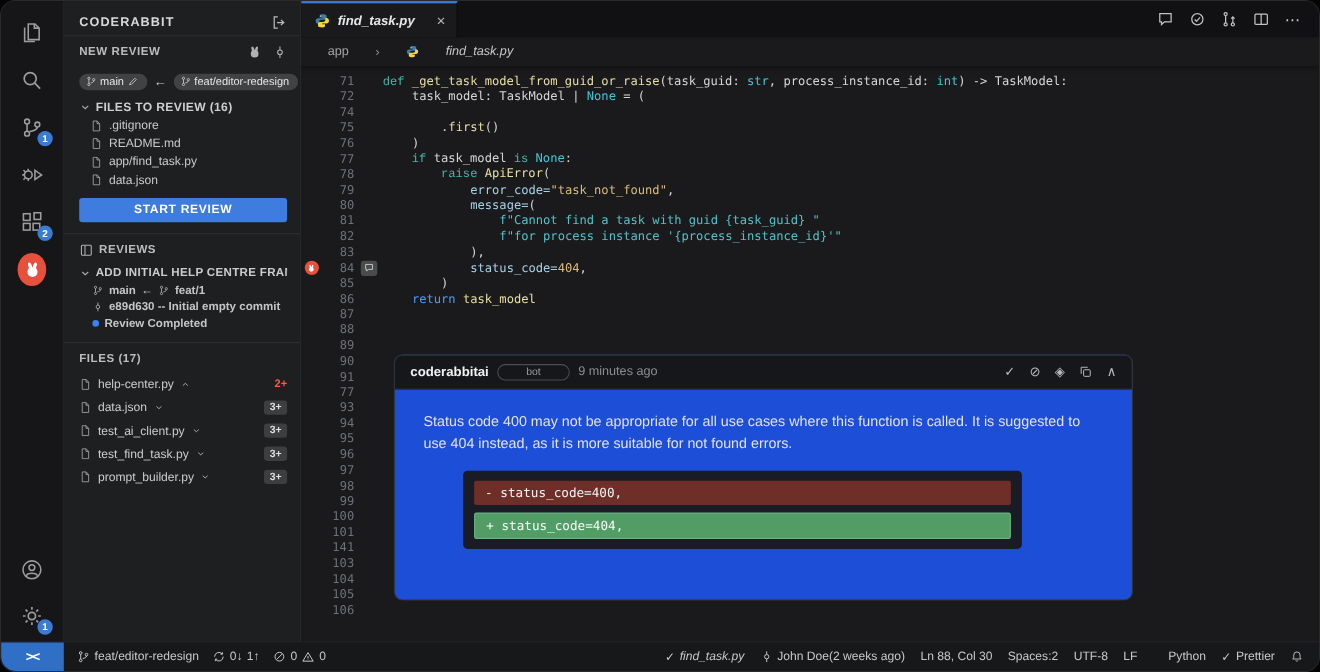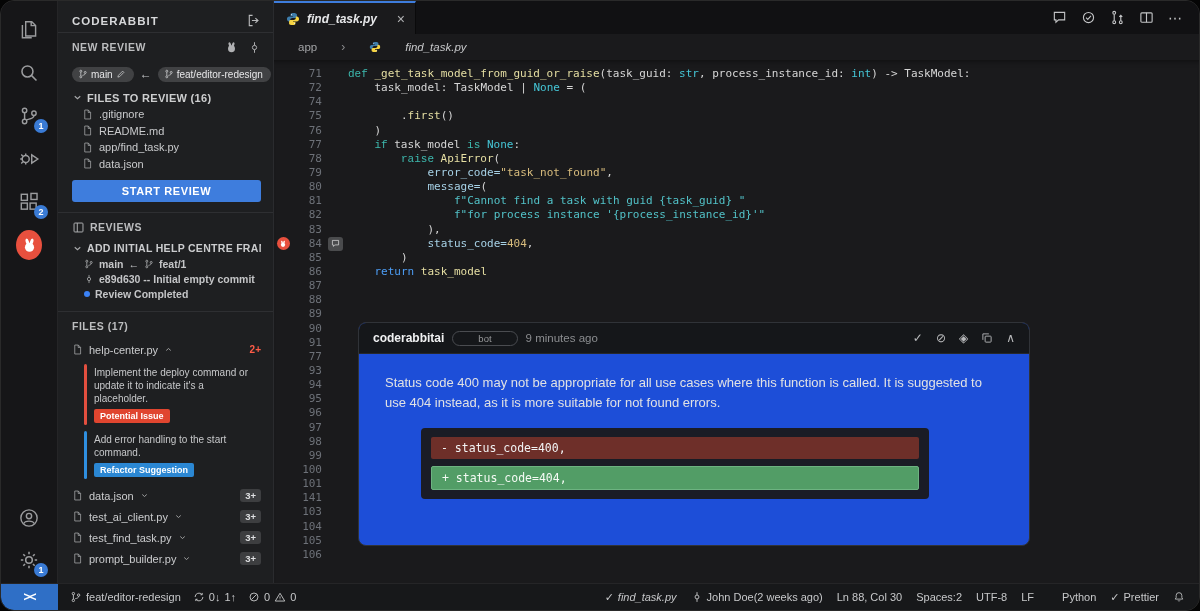--- a/index.html
+++ b/index.html
@@ -475,24 +475,20 @@
           <svg class="fic">
               <use href="#i-file"></use>
             </svg>
           <span>help-center.py</span>
           <svg class="chev up">
               <use href="#i-chev"></use>
             </svg>
           <span class="spacer"></span>
           <span class="count-red">2+</span>
         </div>
-        <div id="expanded-comments">
-            <div class="cmt issue"><div class="cmt-text">Implement the deploy command or update it to indicate it's a placeholder.</div><span class="cmt-tag">Potential Issue</span></div>
-            <div class="cmt refactor"><div class="cmt-text">Add error handling to the start command.</div><span class="cmt-tag">Refactor Suggestion</span></div>
-          </div>
         <div id="files-list">
             <div class="filelist-row">
               <svg class="fic">
                 <use href="#i-file"></use>
               </svg>
               <span>data.json</span>
               <svg class="chev">
                 <use href="#i-chev"></use>
               </svg>
               <span class="spacer"></span>

